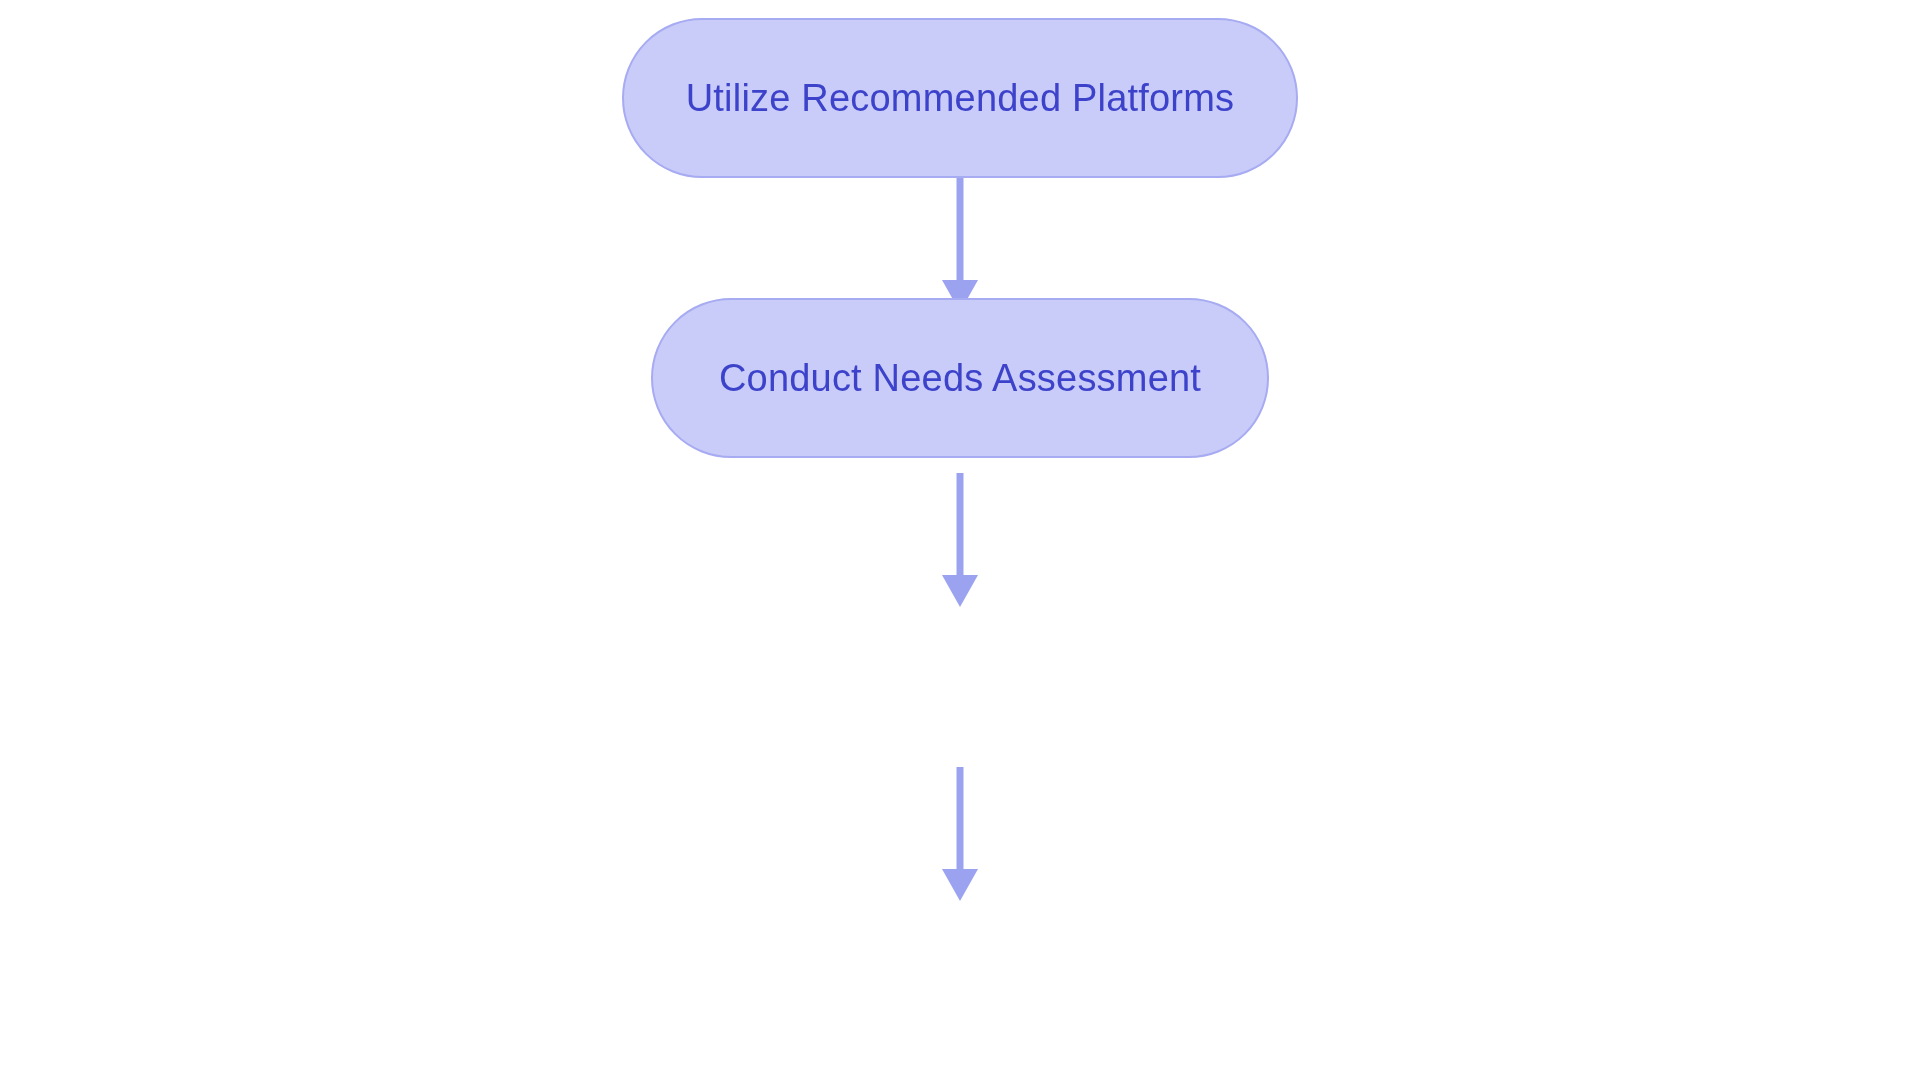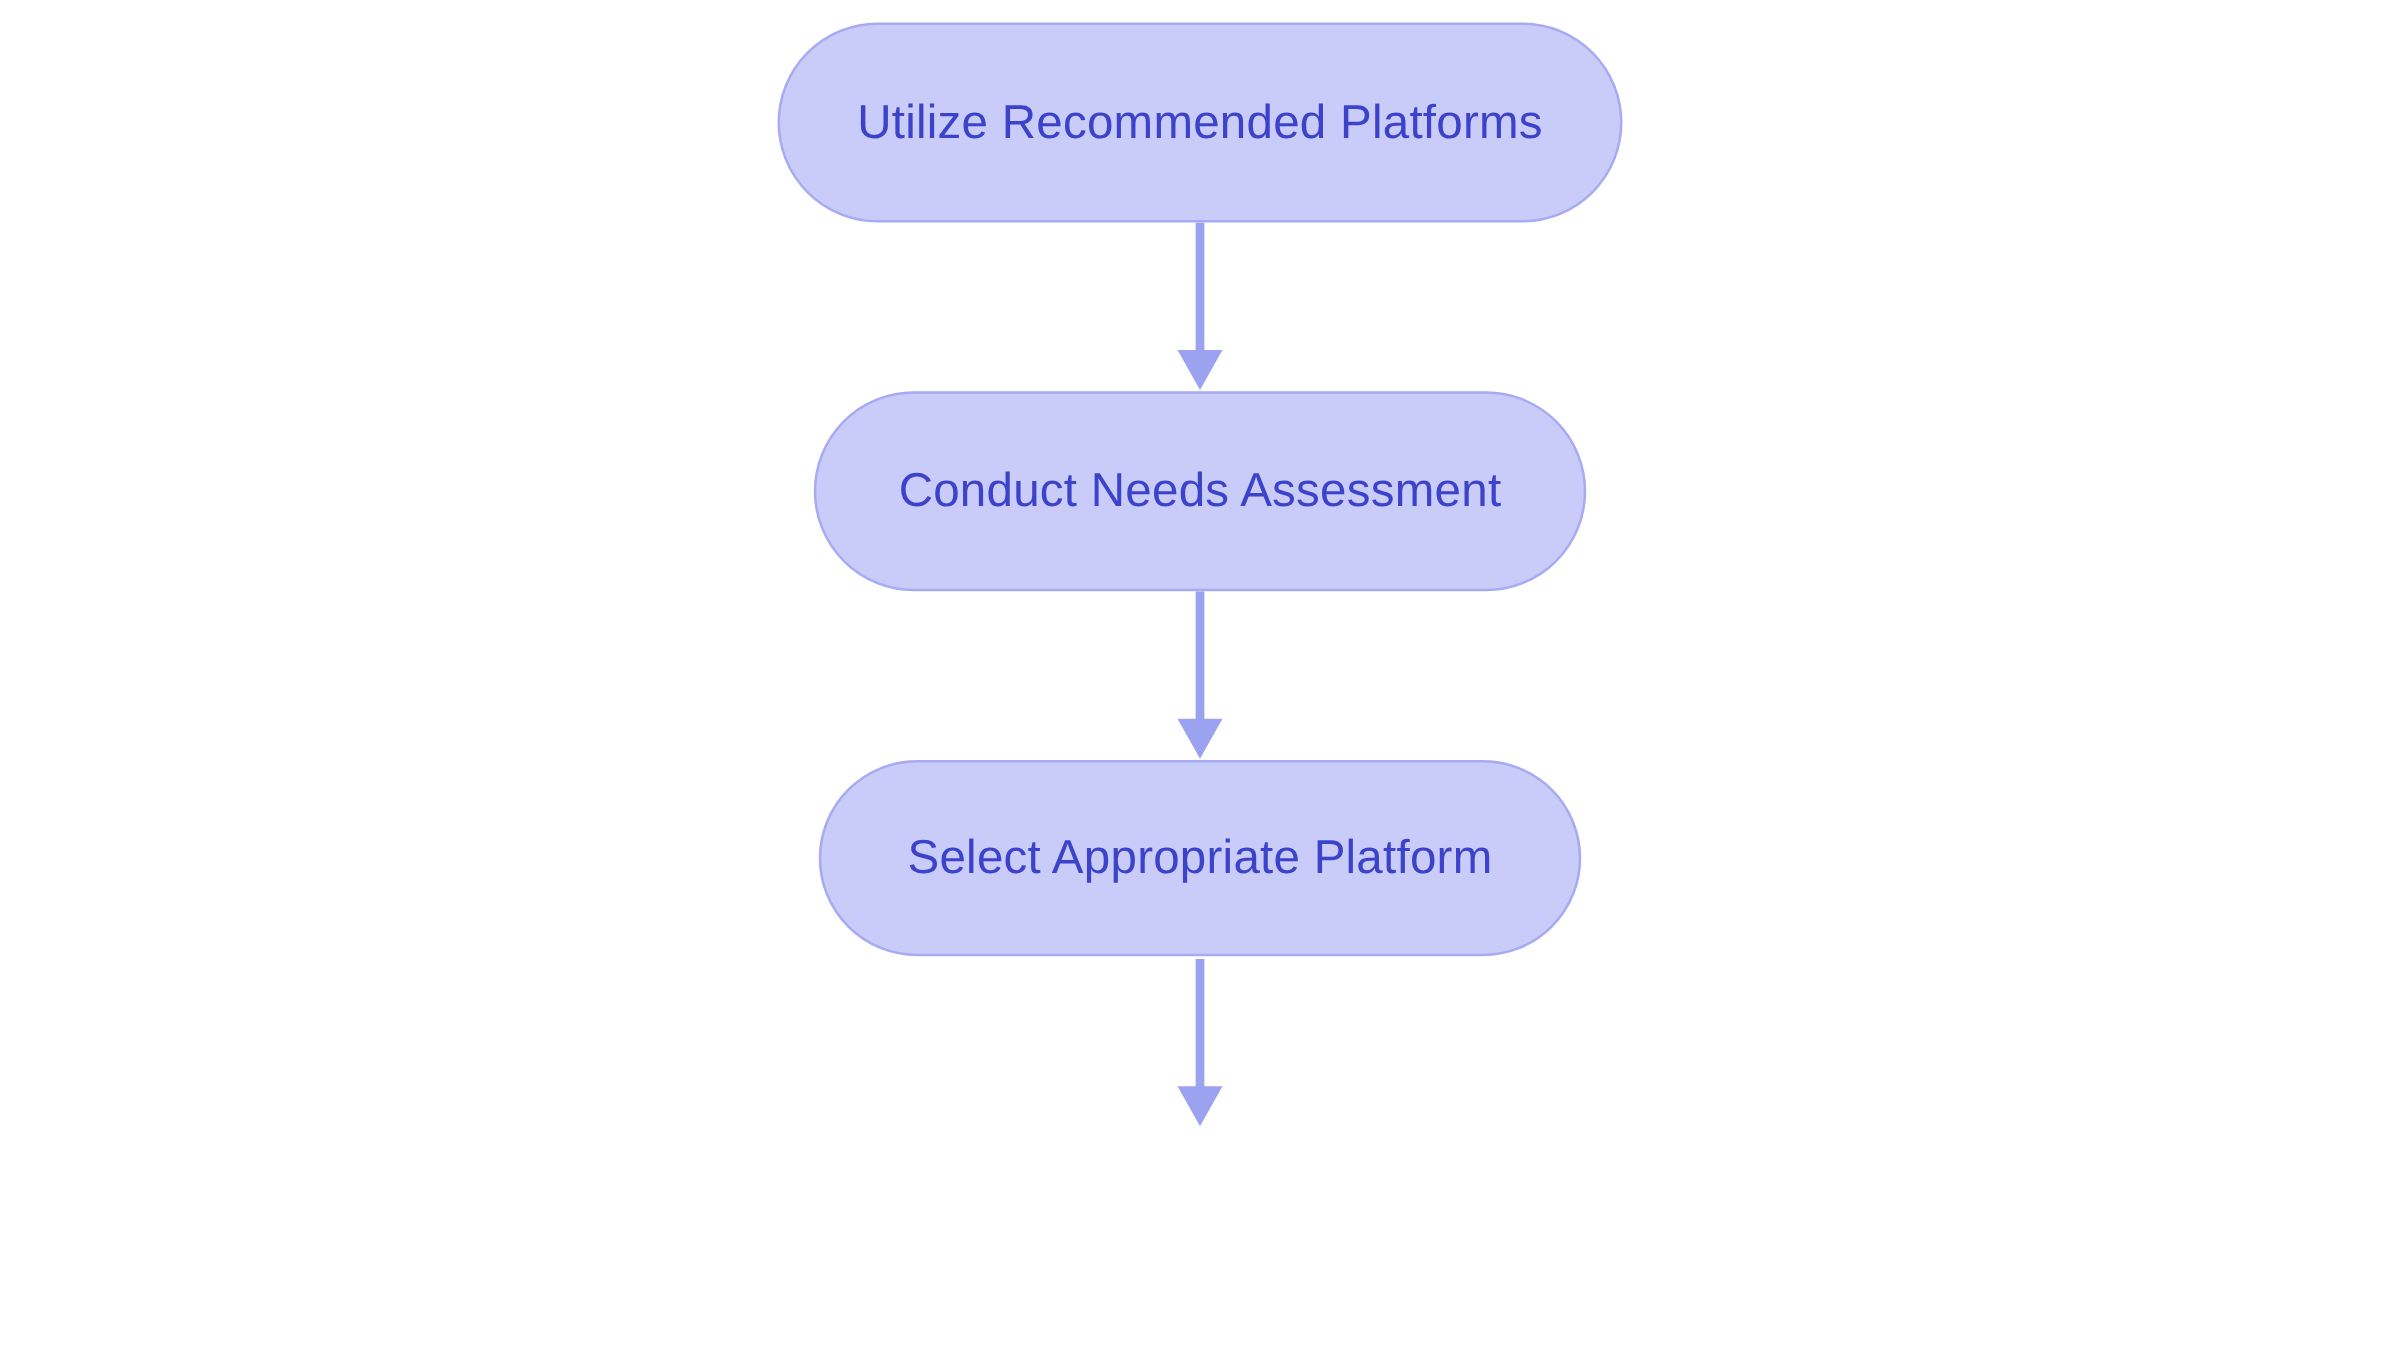--- a/index.html
+++ b/index.html
@@ -31,21 +31,21 @@
     align-items: center;
     justify-content: center;
     color: var(--node-text);
     font-size: 38px;
     font-weight: 500;
     letter-spacing: 0.2px;
     text-align: center;
     white-space: nowrap;
   }
   .n1 { left: 622px; top: 18px;  width: 676px; }
-  .n2 { left: 651px; top: 313px; width: 618px; justify-content: center; }
+  .n2 { left: 651px; top: 298px; width: 618px; justify-content: center; }
   .n3 { left: 655px; top: 608px; width: 610px; height: 157px; }
   .n4 { left: 723px; top: 902px; width: 475px; height: 158px; }
 
   .flow-arrow {
     position: absolute;
     left: 940px;
     width: 40px;
     height: 135px;
   }
   .a1 { top: 178px; }
@@ -75,23 +75,20 @@
 
   <div class="flow-node n2">
     <span>Conduct Needs Assessment</span>
   </div>
 
   <svg class="flow-arrow a2" viewBox="0 0 40 135" aria-hidden="true">
     <line x1="20" y1="0" x2="20" y2="106"></line>
     <polygon points="2,102 38,102 20,134"></polygon>
   </svg>
 
-  <div class="flow-node n3">
-    <span>Select Appropriate Platform</span>
-  </div>
 
   <svg class="flow-arrow a3" viewBox="0 0 40 135" aria-hidden="true">
     <line x1="20" y1="0" x2="20" y2="106"></line>
     <polygon points="2,102 38,102 20,134"></polygon>
   </svg>
 
 
 </div>
 
 </body></html>

